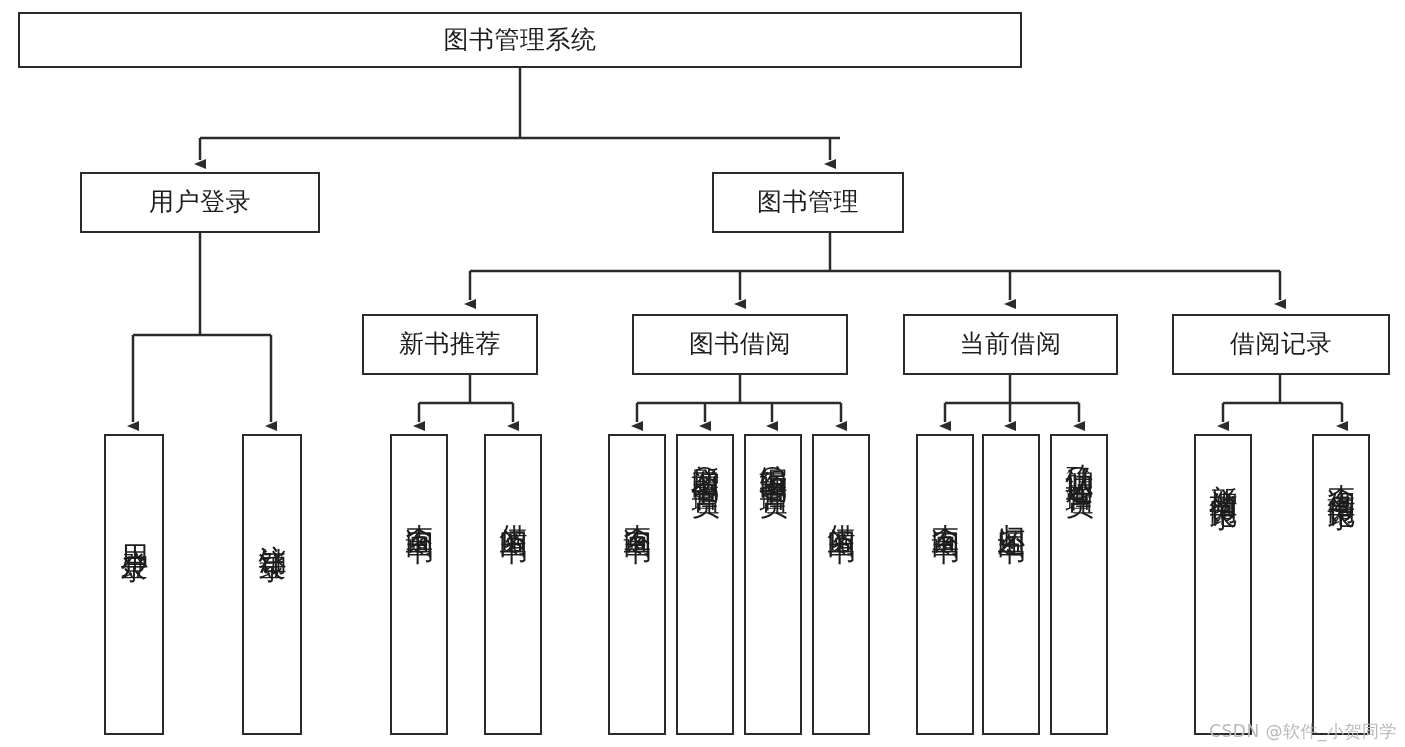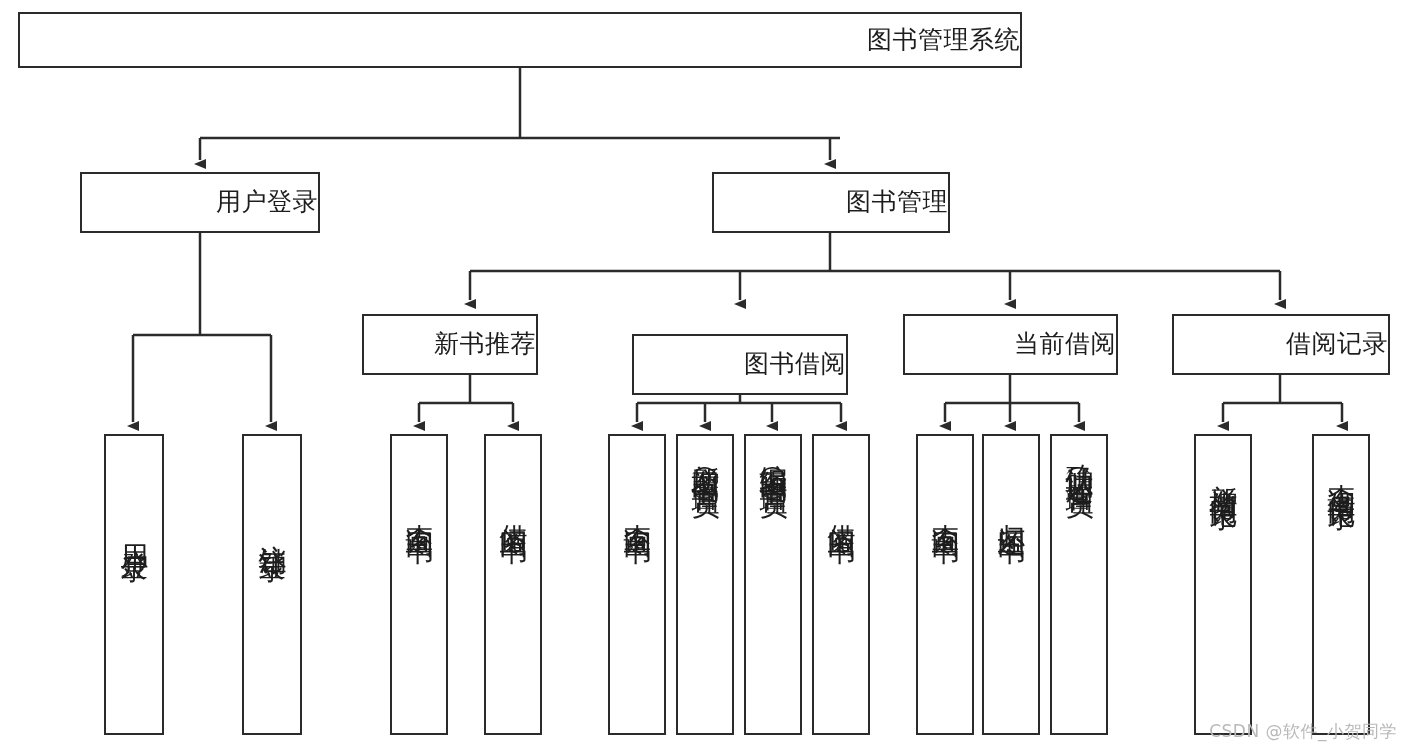--- a/index.html
+++ b/index.html
@@ -20,21 +20,21 @@
     width:1405px; height:747px;
     pointer-events:none;
   }
   .node{
     position:absolute;
     box-sizing:border-box;
     border:2.5px solid #2b2b2b;
     background:#ffffff;
     display:flex;
     align-items:center;
-    justify-content:flex-end;
+    justify-content:center;
     color:#1d1d1d;
   }
   .node .label{
     display:block;
     text-align:center;
     line-height:1.05;
     white-space:nowrap;
   }
   
   .node.horiz .label{
@@ -123,28 +123,28 @@
     </g>
   </svg>
 
   <div class="node horiz root" style="left:18px; top:12px; width:1004px; height:56px;">
     <span class="label">图书管理系统</span>
   </div>
 
   <div class="node horiz" style="left:80px; top:172px; width:240px; height:61px;">
     <span class="label">用户登录</span>
   </div>
-  <div class="node horiz" style="left:712px; top:172px; width:238px; height:61px;">
+  <div class="node horiz" style="left:712px; top:172px; width:192px; height:61px;">
     <span class="label">图书管理</span>
   </div>
 
   <div class="node horiz" style="left:362px; top:314px; width:176px; height:61px;">
     <span class="label">新书推荐</span>
   </div>
-  <div class="node horiz" style="left:632px; top:314px; width:216px; height:61px;margin-top:20px;">
+  <div class="node horiz" style="left:632px; top:314px; width:216px; height:61px;">
     <span class="label">图书借阅</span>
   </div>
   <div class="node horiz" style="left:1172px; top:314px; width:218px; height:61px;">
     <span class="label">借阅记录</span>
   </div>
   <div class="node horiz" style="left:903px; top:314px; width:215px; height:61px;">
     <span class="label">当前借阅</span>
   </div>
 
   <div class="node vert" style="left:104px; top:434px; width:60px; height:301px; padding-top:86px;">

